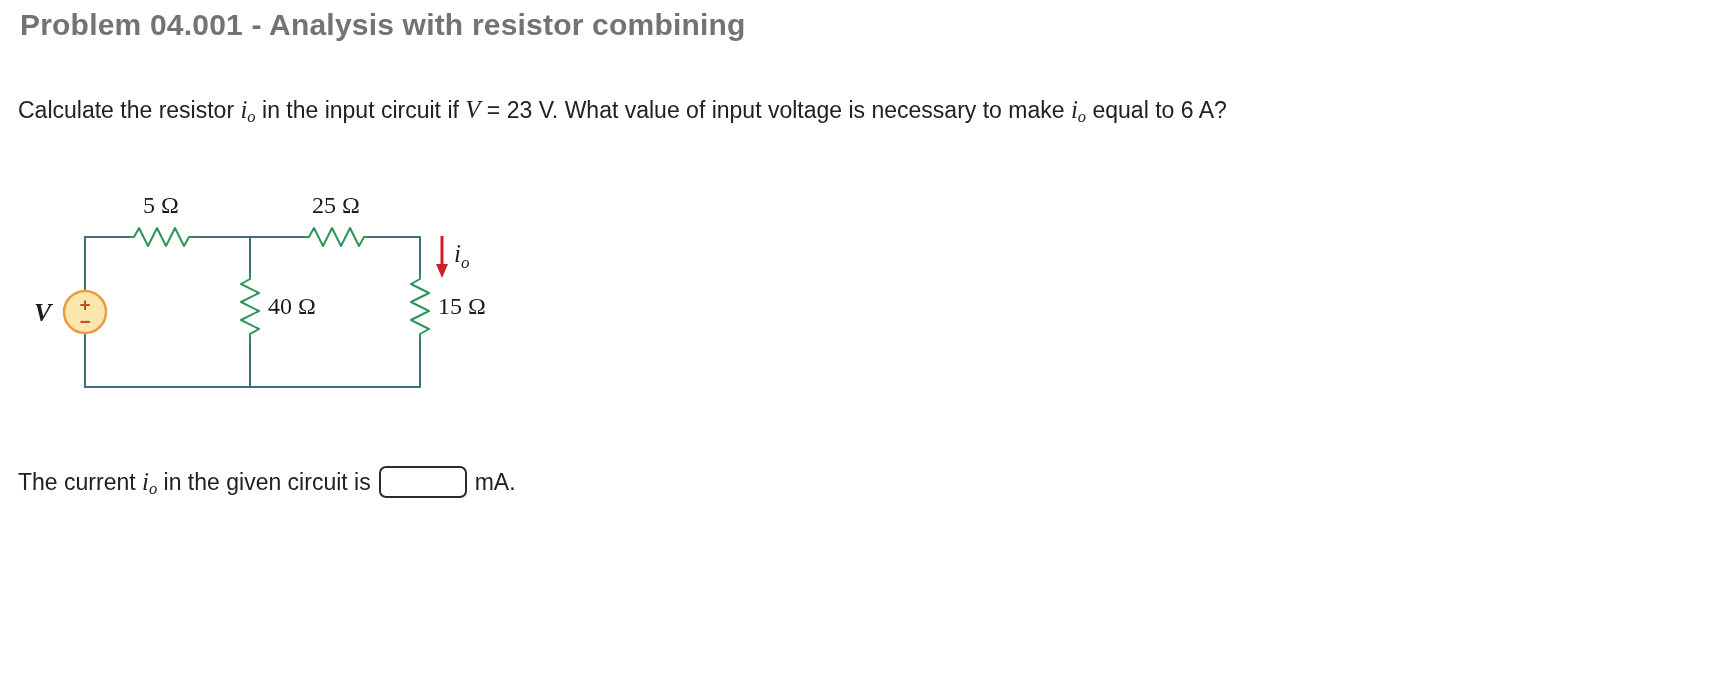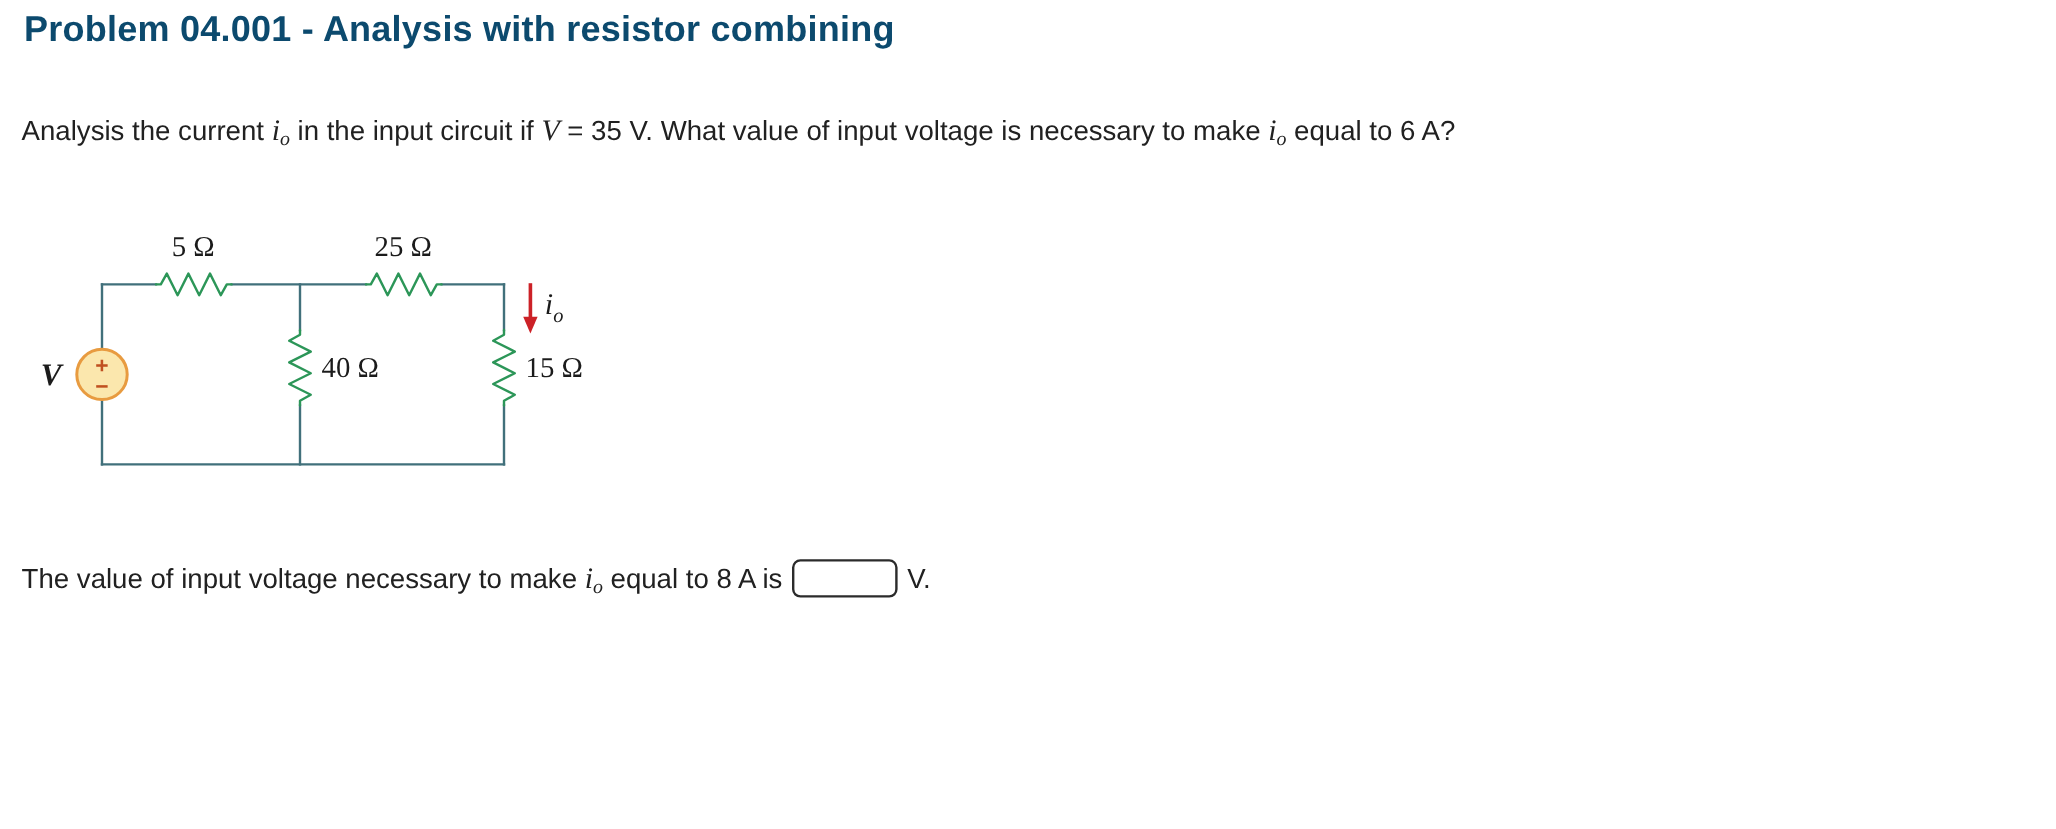--- a/index.html
+++ b/index.html
@@ -7,21 +7,21 @@
     --source_fill:#fbe7ad; --source_stroke:#e89b40; --polarity:#c05020; --text:#212121;
   }
   *{box-sizing:border-box;}
   html,body{margin:0;padding:0;}
   body{
     width:1713px;height:691px;background:#ffffff;position:relative;overflow:hidden;
     font-family:"Liberation Sans",sans-serif;color:var(--text,#212121);
   }
   .page-title{
     position:absolute;left:20px;top:8px;
-    font-size:30px;font-weight:700;color:#0c4a6e;letter-spacing:0.2px;
+    font-size:30px;font-weight:700;color:#737373;letter-spacing:0.2px;
   }
   .problem-text{
     position:absolute;left:18px;top:96px;
     font-size:23px;color:#212121;white-space:nowrap;
   }
   .sym{
     font-family:"Liberation Serif",serif;font-style:italic;font-size:1.08em;
   }
   sub.sub{
     font-family:"Liberation Serif",serif;font-style:italic;
@@ -45,21 +45,21 @@
     font-size:20px;padding:0 8px;font-family:"Liberation Sans",sans-serif;color:#212121;
     background:#fff;outline:none;
   }
 </style>
 </head>
 <body>
 
 <div class="page-title">Problem 04.001 - Analysis with resistor combining</div>
 
 <div class="problem-text">
-  <span>Analysis the current </span><span class="sym">i</span><sub class="sub">o</sub><span> in the input circuit if </span><span class="sym">V</span><span> = 35 V. What value of input voltage is necessary to make </span><span class="sym">i</span><sub class="sub">o</sub><span> equal to 6 A?</span>
+  <span>Calculate the resistor </span><span class="sym">i</span><sub class="sub">o</sub><span> in the input circuit if </span><span class="sym">V</span><span> = 23 V. What value of input voltage is necessary to make </span><span class="sym">i</span><sub class="sub">o</sub><span> equal to 6 A?</span>
 </div>
 
 <div class="circuit-wrap">
   <svg width="560" height="240" viewBox="0 0 560 240">
     <g>
       <path class="wire" d="M65 57 H110"></path>
       <path class="wire" d="M173 57 H285"></path>
       <path class="wire" d="M348 57 H400"></path>
       <path class="wire" d="M65 57 V111"></path>
       <path class="wire" d="M65 153 V207"></path>
@@ -88,15 +88,15 @@
     <g>
       <path class="arrow-line" d="M422 56 V86"></path>
       <polygon class="arrow-head" points="416,84 428,84 422,98"></polygon>
     </g>
     <text class="ilabel" x="434" y="82"><tspan>i</tspan><tspan dy="6" font-size="17">o</tspan></text>
   </svg>
 </div>
 
 <div class="answers">
   <div class="answer-line">
-    <span>The value of input voltage necessary to make </span><span class="sym">i</span><sub class="sub">o</sub><span> equal to 8 A is</span><input type="text" class="answer-input" value="" style=""><span>V.</span>
+    <span>The current </span><span class="sym">i</span><sub class="sub">o</sub><span> in the given circuit is</span><input type="text" class="answer-input" value="" style=""><span>mA.</span>
   </div>
 </div>
 
 </body></html>

